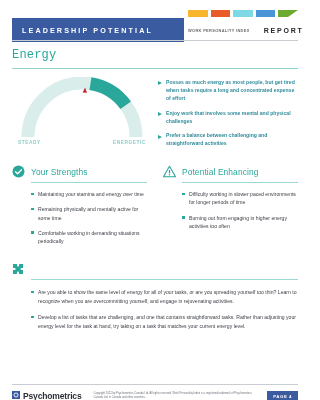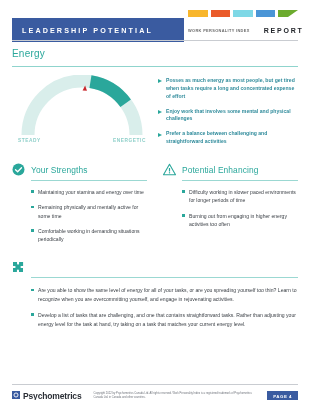--- a/index.html
+++ b/index.html
@@ -102,25 +102,26 @@
     left: 0;
     right: 0;
     bottom: -1px;
     height: 1px;
     background: #c9ccd1;
   }
 
   
   .title-wrap { margin: 9px 12px 0 12px; }
   .page-title {
-    font-size: 10px;
+    font-size: 12px;
     color: #2aa79b;
     font-weight: 400;
     letter-spacing: 0.2px;
     line-height: 1.05;
+    font-family: Liberation Mono, monospace;
   }
   .title-rule {
     margin-top: 6px;
     height: 1.4px;
     background: #8fd4cd;
   }
 
   
   .gauge-row {
     display: flex;

